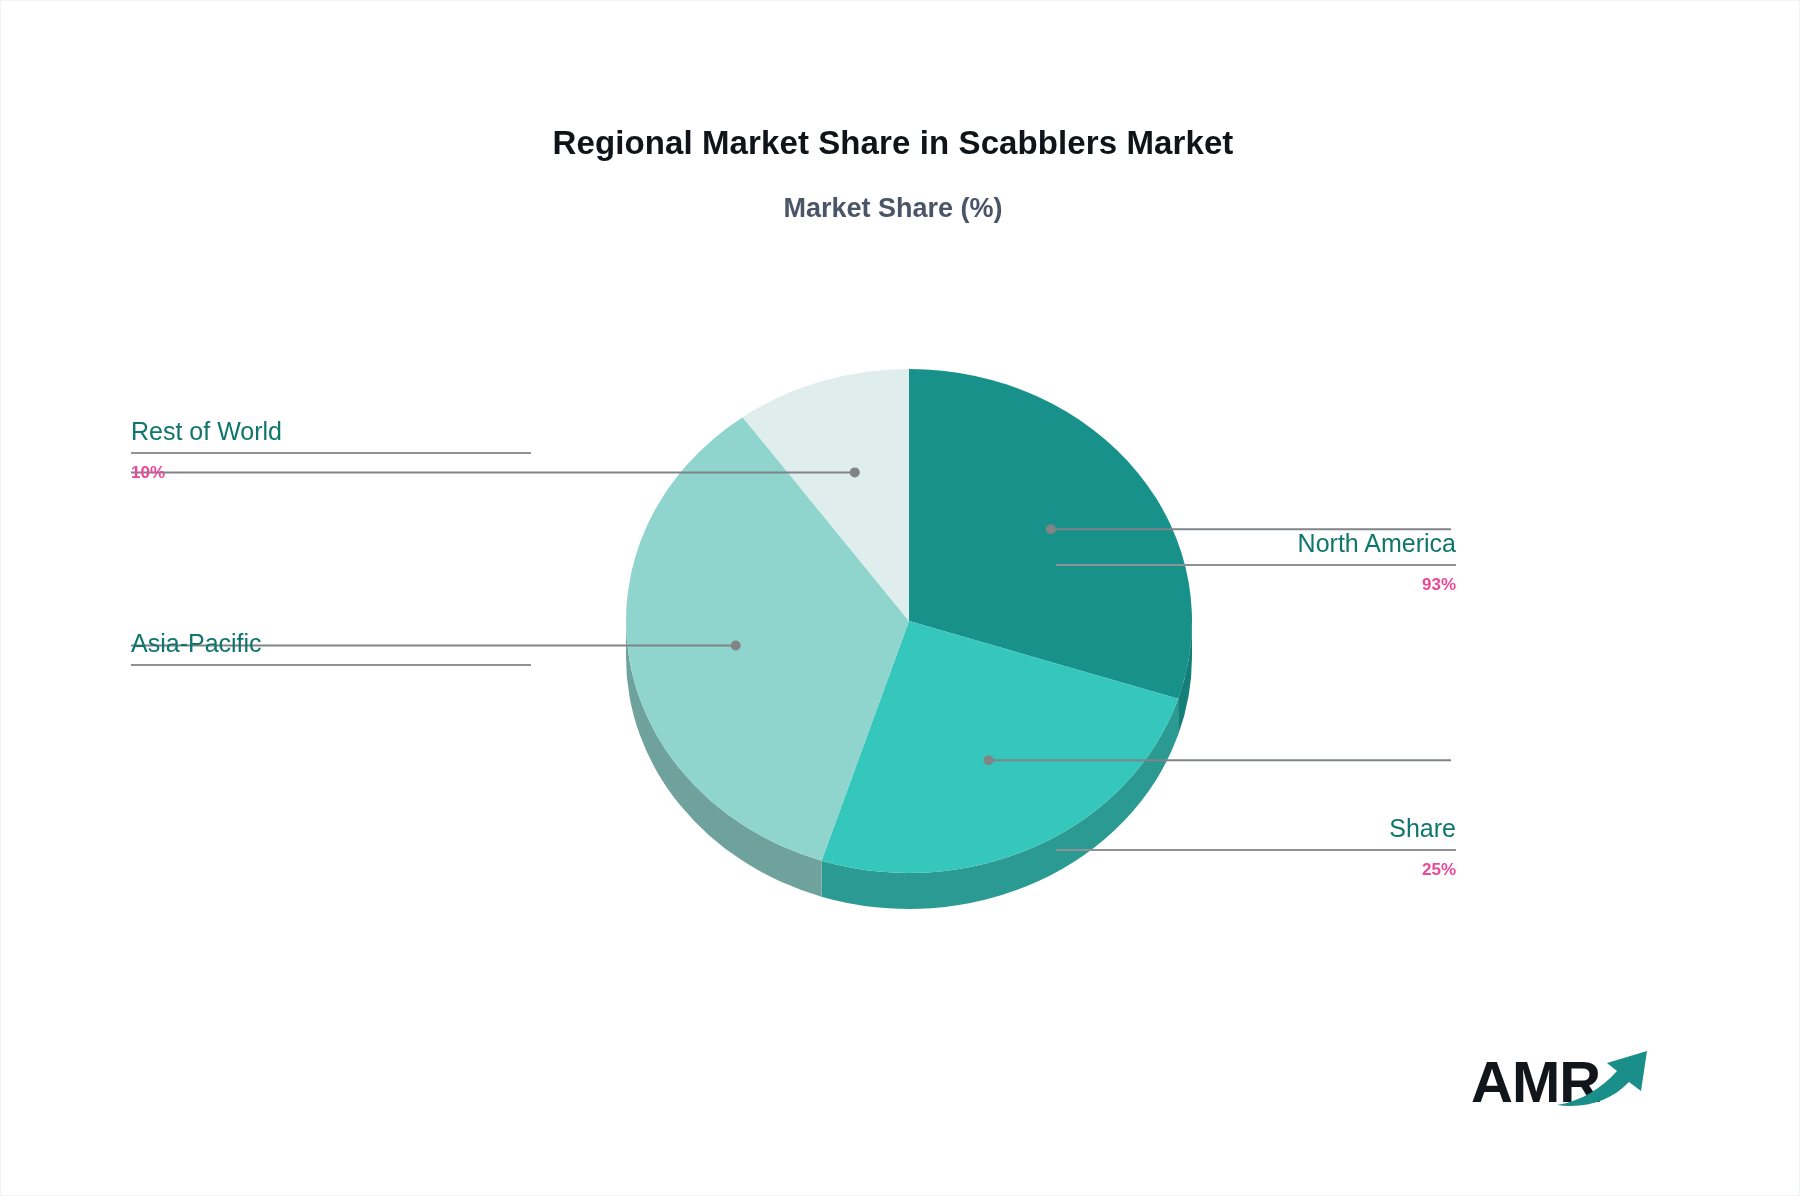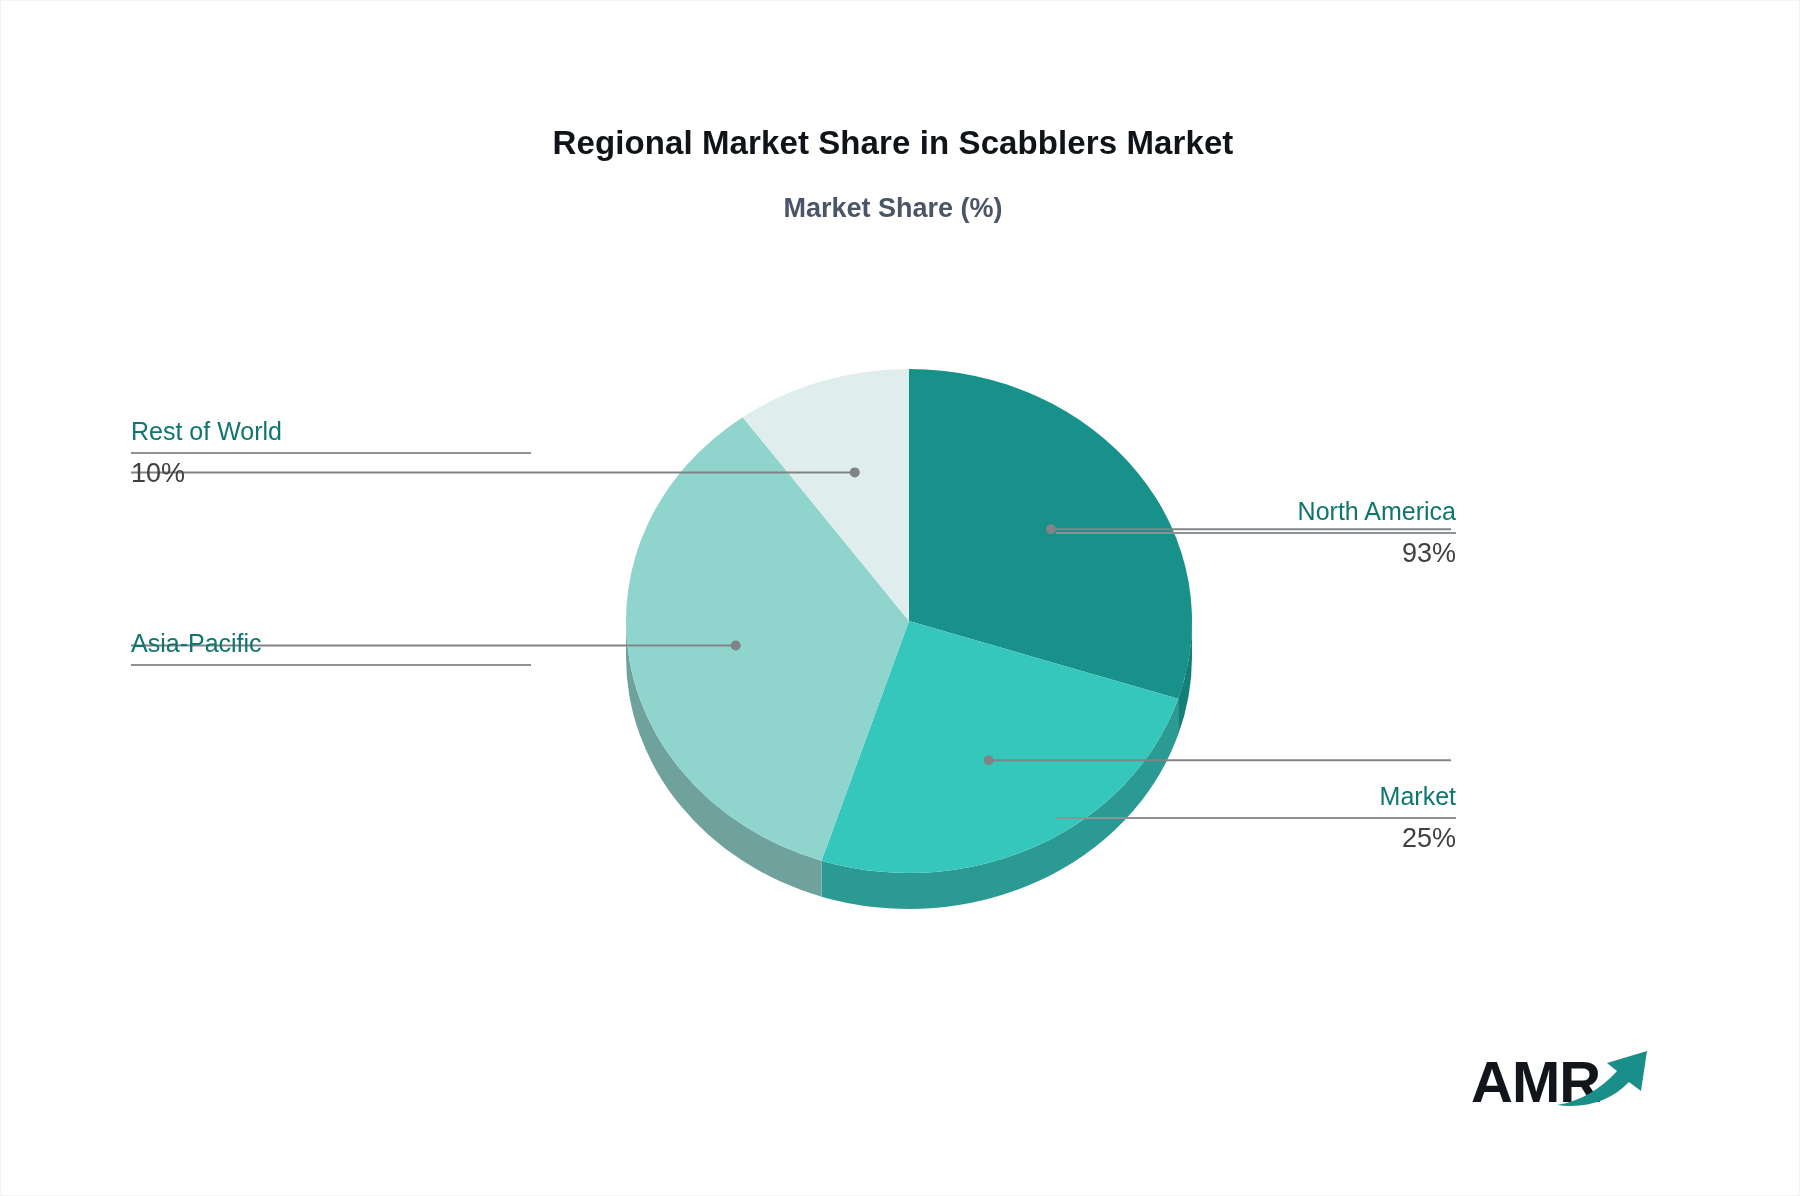--- a/index.html
+++ b/index.html
@@ -65,25 +65,26 @@
     color: #0f766e;
     line-height: 30px;
     white-space: nowrap;
   }
   .callout .cal-rule {
     height: 2px;
     background: #8e9295;
     margin: 6px 0 4px 0;
   }
   .callout .cal-value {
-    font-size: 27px;
-    color: #404040;
+    font-size: 17px;
+    color: #ec4899;
     line-height: 30px;
+    font-weight: bold;
   }
-  .callout.right { text-align: right; }
+  .callout.right { text-align: right; margin-top: 32px; }
   .callout.left  { text-align: left; }
 
   #callout-north-america { left: 1055px; top: 495px; }
   #callout-europe        { left: 1055px; top: 780px; }
   #callout-rest-of-world { left: 130px;  top: 415px; }
   #callout-asia-pacific  { left: 130px;  top: 627px; }
 
   
   #amr-logo {
     position: absolute;
@@ -147,21 +148,21 @@
       </g>
   </svg>
 
   <div class="callout right" id="callout-north-america">
     <div class="cal-name">North America</div>
     <div class="cal-rule"></div>
     <div class="cal-value">93%</div>
   </div>
 
   <div class="callout right" id="callout-europe">
-    <div class="cal-name">Market</div>
+    <div class="cal-name">Share</div>
     <div class="cal-rule"></div>
     <div class="cal-value">25%</div>
   </div>
 
   <div class="callout left" id="callout-rest-of-world">
     <div class="cal-name">Rest of World</div>
     <div class="cal-rule"></div>
     <div class="cal-value">10%</div>
   </div>
 

